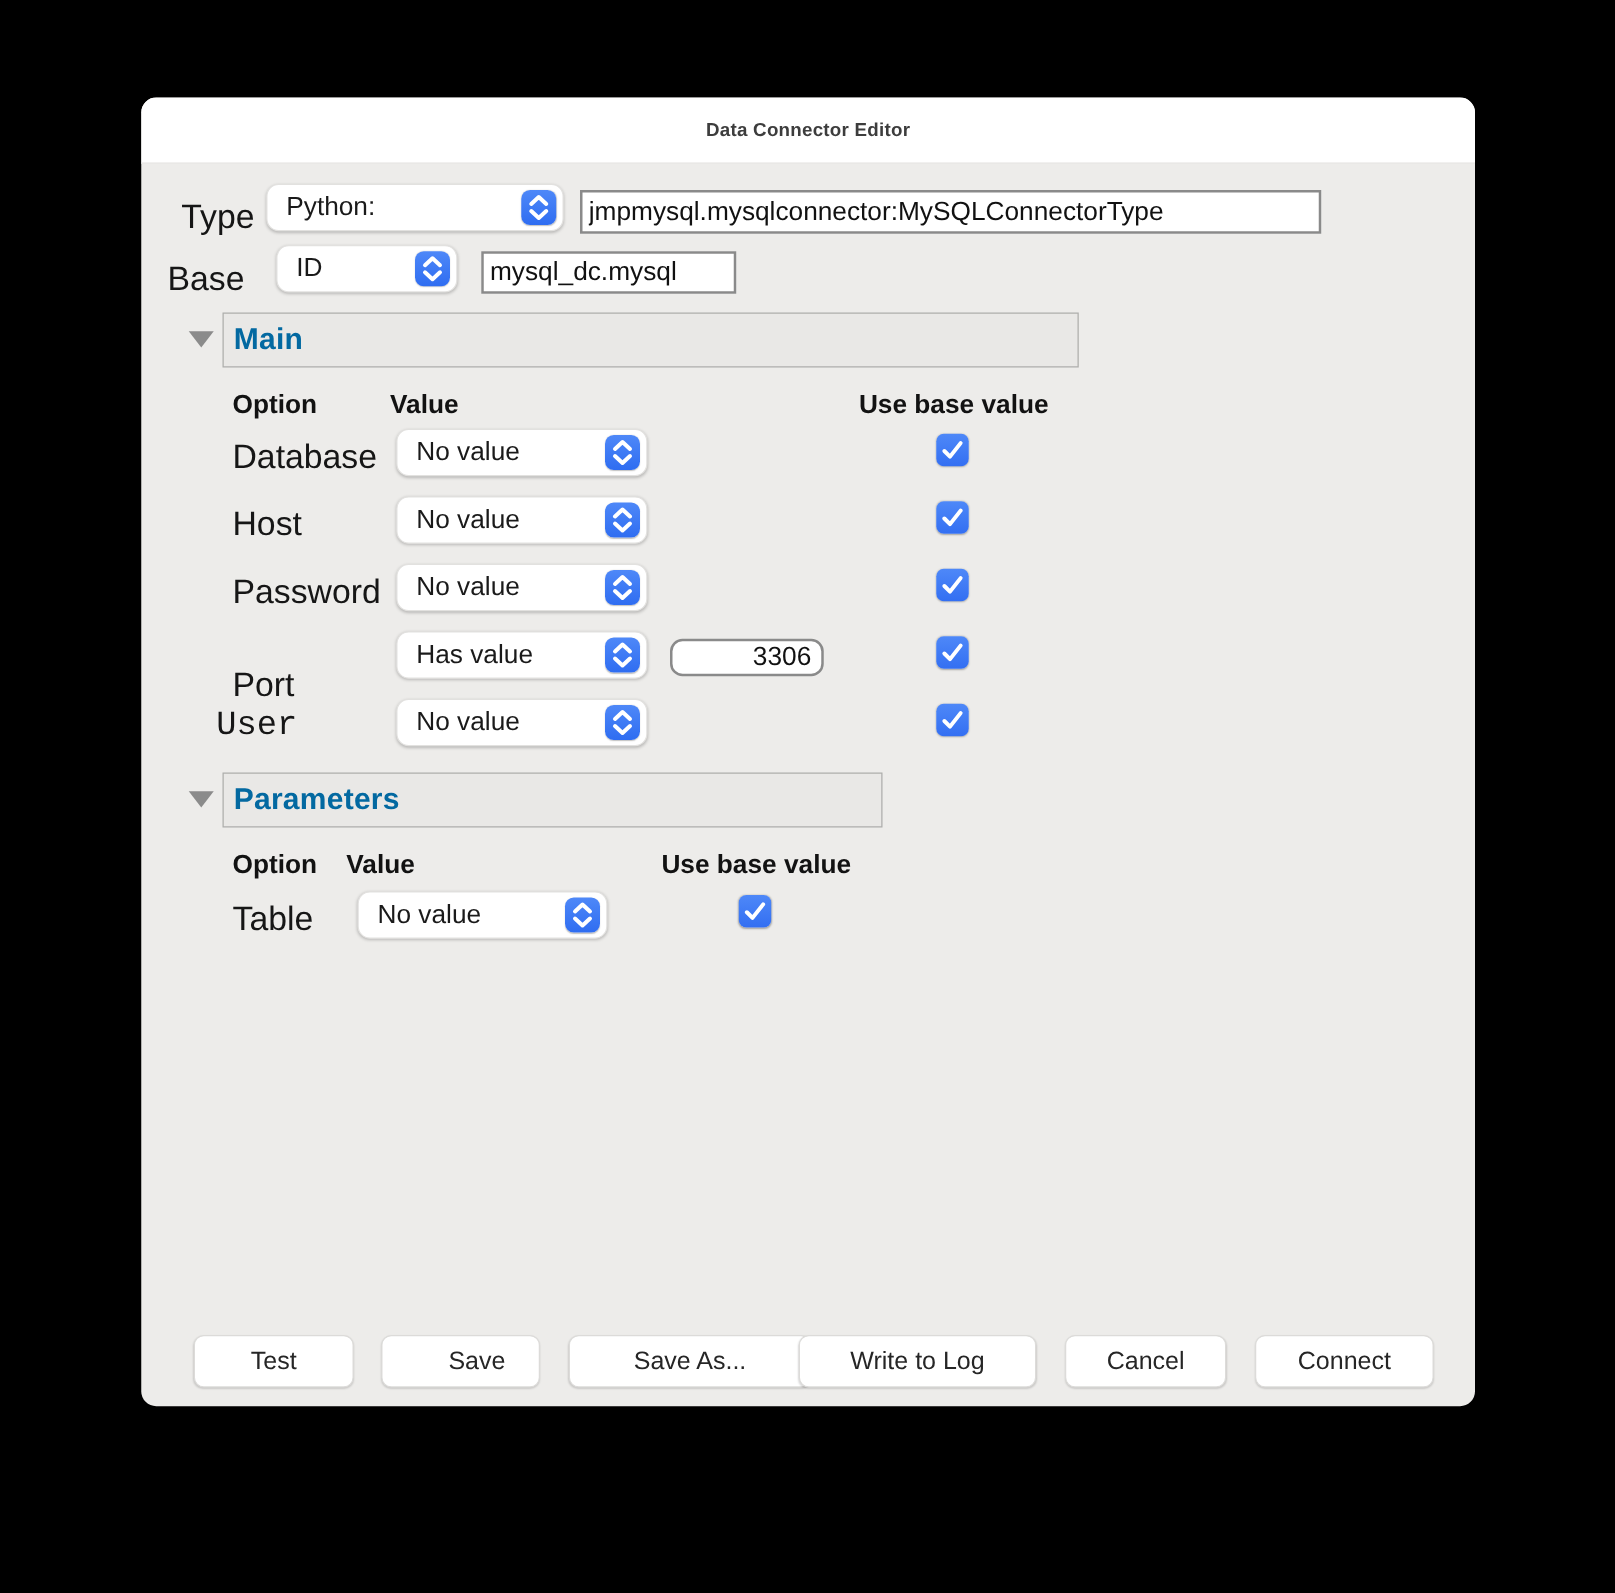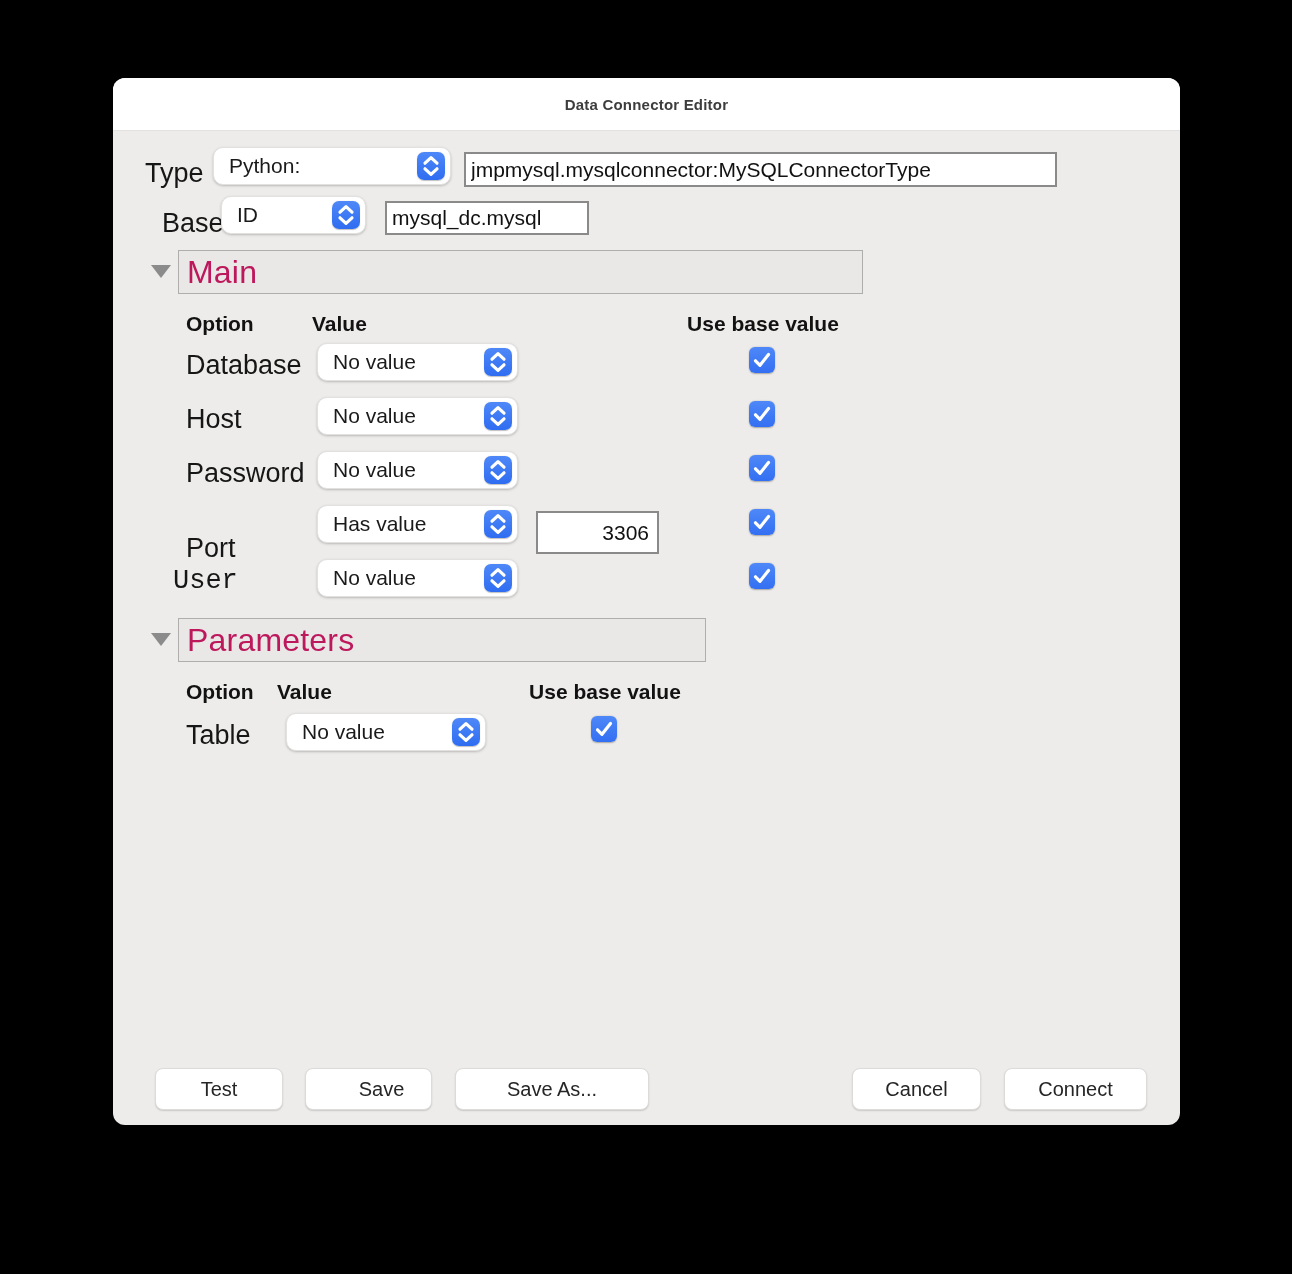--- a/index.html
+++ b/index.html
@@ -44,21 +44,21 @@
     font-size:21px;color:#111;font-family:"Liberation Sans","DejaVu Sans",sans-serif;
     padding:0 5px;box-sizing:border-box;outline:none;
   }
   .textfield.right{text-align:right;padding-right:8px;}
 
   .section-header{
     position:absolute;height:44px;background:#E9E8E6;border:1px solid #AEAEAC;
     display:flex;align-items:center;box-sizing:border-box;
   }
   .section-header .section-title{
-    font-size:32px;font-weight:normal;color:#be185d;padding-left:8px;letter-spacing:.2px;
+    font-size:24px;font-weight:bold;color:#0369a1;padding-left:8px;letter-spacing:.2px;
   }
   .tri{
     position:absolute;width:0;height:0;cursor:default;
     border-left:10px solid transparent;border-right:10px solid transparent;
     border-top:13px solid #8B8B8B;
   }
   .checkbox{
     position:absolute;width:26px;height:26px;border-radius:6px;
     background:linear-gradient(#4E88F8,#336FF2);
     display:flex;align-items:center;justify-content:center;
@@ -87,21 +87,21 @@
       <svg width="28" height="28" viewBox="0 0 28 28">
           <g fill="none" stroke="#fff" stroke-width="3.2" stroke-linecap="round" stroke-linejoin="round">
             <polyline points="8,11.2 14,5.6 20,11.2"></polyline>
             <polyline points="8,16.8 14,22.4 20,16.8"></polyline>
           </g>
         </svg>
     </span>
   </div>
   <input class="textfield" style="left: 351px; top: 74px; width: 593px; height: 35px;" value="jmpmysql.mysqlconnector:MySQLConnectorType">
 
-  <span class="lbl" style="left:49px;top:130px;">Base</span>
+  <span class="lbl" style="left:21px;top:130px;">Base</span>
   <div class="popup" style="left:108px;top:118px;width:145px;">
     <span class="popup-label">ID</span>
     <span class="stepper">
       <svg width="28" height="28" viewBox="0 0 28 28">
           <g fill="none" stroke="#fff" stroke-width="3.2" stroke-linecap="round" stroke-linejoin="round">
             <polyline points="8,11.2 14,5.6 20,11.2"></polyline>
             <polyline points="8,16.8 14,22.4 20,16.8"></polyline>
           </g>
         </svg>
     </span>
@@ -176,21 +176,21 @@
     <span class="popup-label">Has value</span>
     <span class="stepper">
       <svg width="28" height="28" viewBox="0 0 28 28">
           <g fill="none" stroke="#fff" stroke-width="3.2" stroke-linecap="round" stroke-linejoin="round">
             <polyline points="8,11.2 14,5.6 20,11.2"></polyline>
             <polyline points="8,16.8 14,22.4 20,16.8"></polyline>
           </g>
         </svg>
     </span>
   </div>
-  <input class="textfield right" style="left: 423px; top: 433px; width: 123px; height: 43px;" value="3306">
+  <input class="textfield right" style="left: 423px; top: 433px; width: 123px; height: 30px; border-radius: 10px;" value="3306">
   <div class="checkbox" style="left:636px;top:431px;">
     <svg width="26" height="26" viewBox="0 0 26 26">
         <polyline points="6.5,13.8 11,18.3 19.5,7.5" fill="none" stroke="#fff" stroke-width="3.2" stroke-linecap="round" stroke-linejoin="round"></polyline>
       </svg>
   </div>
 
   <span class="lbl" style="left:60px;top:488px;font-family:Liberation Mono, monospace;">User</span>
   <div class="popup" style="left:204px;top:481px;width:201px;">
     <span class="popup-label">No value</span>
     <span class="stepper">
@@ -231,16 +231,17 @@
   </div>
   <div class="checkbox" style="left:478px;top:638px;">
     <svg width="26" height="26" viewBox="0 0 26 26">
         <polyline points="6.5,13.8 11,18.3 19.5,7.5" fill="none" stroke="#fff" stroke-width="3.2" stroke-linecap="round" stroke-linejoin="round"></polyline>
       </svg>
   </div>
 
   <button class="btn" style="left:42px;top:990px;width:128px;">Test</button>
   <button class="btn" style="left:192px;top:990px;width:127px;padding-left:32px;">Save</button>
   <button class="btn" style="left:342px;top:990px;width:194px;">Save As...</button>
+  <button class="btn" style="left:526px;top:990px;width:190px;">Write to Log</button>
   <button class="btn" style="left:739px;top:990px;width:129px;">Cancel</button>
   <button class="btn" style="left:891px;top:990px;width:143px;">Connect</button>
 
 </div>
 
 </body></html>

